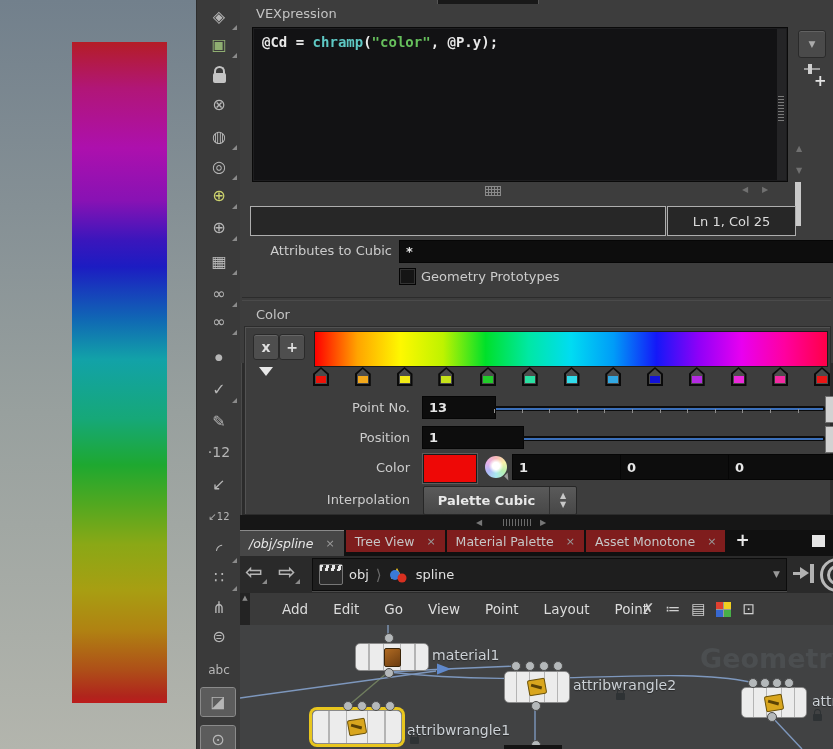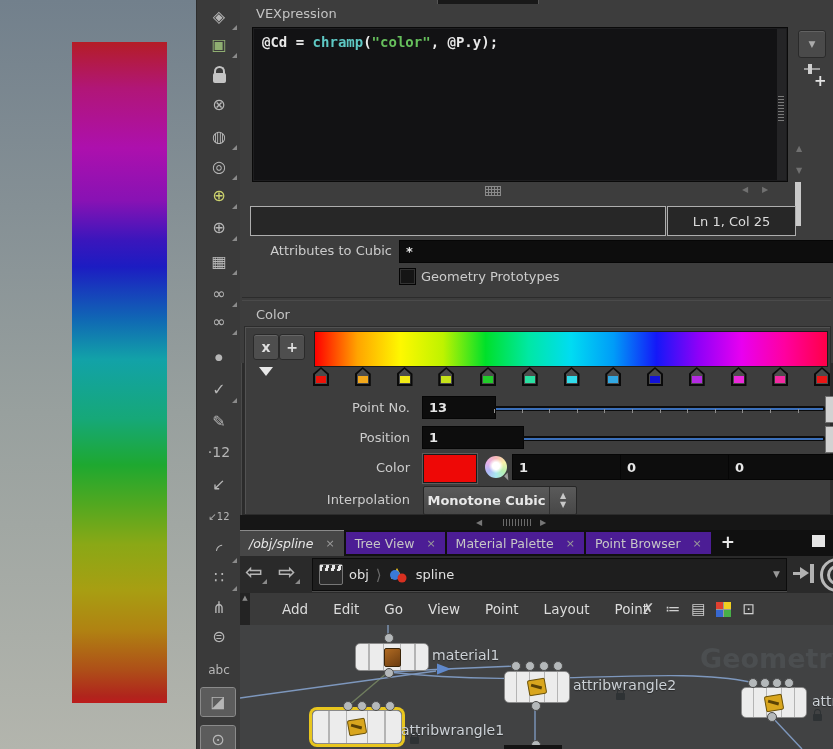--- a/index.html
+++ b/index.html
@@ -86,22 +86,22 @@
   #interp-btn{position:absolute;left:178px;top:159px;width:152px;height:27px;background:linear-gradient(#5a5a5a,#474747);
               border:1px solid #262626;border-radius:2px;display:flex;align-items:center;}
   #interp-btn .val{flex:1;text-align:center;font-weight:bold;color:#e8e8e8;font-size:13px;}
   #interp-btn .spin{width:26px;height:100%;border-left:1px solid #303030;display:flex;flex-direction:column;
                     align-items:center;justify-content:center;color:#c8c8c8;font-size:8px;line-height:1.1;}
   
   #divider{position:absolute;left:240px;top:515px;width:593px;height:15px;background:#161616;}
   #divider .grip{position:absolute;left:263px;top:4px;width:30px;height:7px;
                  background:repeating-linear-gradient(90deg,#6a6a6a 0 1px,transparent 1px 3px);}
   #divider .t{position:absolute;top:3px;color:#777;font-size:8px;}
-  #tabbar{position:absolute;left:240px;top:530px;width:593px;height:26px;background:#101010;display:flex;align-items:center;}
-  .tab{height:22px;display:flex;align-items:center;padding:0 9px;background:#4c1d95;margin-right:2px;
+  #tabbar{position:absolute;left:240px;top:530px;width:593px;height:26px;background:#101010;display:flex;align-items:flex-start;}
+  .tab{height:22px;display:flex;align-items:center;padding:0 9px;background:#7f1d1d;margin-right:2px;
        color:#c6c6c6;font-size:12.5px;white-space:nowrap;}
   .tab.active{height:25px;background:#464646;color:#e6e6e6;font-style:italic;border-top:1px solid #8a8a8a;}
   .tab .x{margin-left:12px;color:#9a9a9a;font-size:11px;}
   .tab-plus{color:#e8e8e8;font-size:17px;font-weight:bold;margin-left:8px;padding-bottom:3px;}
   #tab-square{position:absolute;right:8px;top:5px;width:13px;height:12px;background:#e4e4e4;}
   #pathbar{position:absolute;left:240px;top:556px;width:593px;height:37px;background:#2a2a2a;overflow:hidden;}
   .nav-arrow{position:absolute;top:4px;color:#b4b4b4;font-size:21px;font-weight:bold;}
   .nav-arrow .corner{position:absolute;right:-4px;bottom:0;width:0;height:0;
                      border-left:5px solid transparent;border-bottom:5px solid #8a8a8a;}
   #path-field{position:absolute;left:72px;top:2px;width:473px;height:31px;background:#1e1e1e;
@@ -370,21 +370,21 @@
       </div>
       <div class="dark-input" style="left:375px;top:127px;width:102px;height:24px;">
         <span>0</span>
       </div>
       <div class="dark-input" style="left:483px;top:127px;width:102px;height:24px;">
         <span>0</span>
       </div>
 
       <div class="row-label" style="left:0;top:165px;width:165px;">Interpolation</div>
       <div id="interp-btn">
-        <span class="val">Monotone Cubic</span>
+        <span class="val">Palette Cubic</span>
         <span class="spin">▲<br>▼</span>
       </div>
     </div>
   </div>
 
   <div id="divider">
     <span class="t" style="left:236px;">◀</span>
     <div class="grip"></div>
     <span class="t" style="left:300px;">▶</span>
   </div>
@@ -396,21 +396,21 @@
     </div>
     <div class="tab">
       <span>Tree View</span>
       <span class="x">×</span>
     </div>
     <div class="tab">
       <span>Material Palette</span>
       <span class="x">×</span>
     </div>
     <div class="tab">
-      <span>Point Browser</span>
+      <span>Asset Monotone</span>
       <span class="x">×</span>
     </div>
     <div class="tab-plus">+</div>
     <div id="tab-square"></div>
   </div>
 
   <div id="pathbar">
     <div class="nav-arrow" style="left:5px;">⇦<span class="corner"></span></div>
     <div class="nav-arrow" style="left:38px;">⇨<span class="corner"></span></div>
     <div id="path-field">
@@ -474,21 +474,21 @@
           <span class="ico-material"></span>
         </div>
         <div class="node-label" style="left: 192px; top: 22px;">material1</div>
         <div class="node" style="left: 264px; top: 46px; width: 64px; height: 30px;">
           <span class="ico-wrangle"></span>
         </div>
         <div class="node-label" style="left: 333px; top: 52px;">attribwrangle2</div>
         <div class="node selected" style="left: 72px; top: 85px; width: 88px; height: 32px;">
           <span class="ico-wrangle"></span>
         </div>
-        <div class="node-label" style="left: 161px; top: 97px;">attribwrangle1</div>
+        <div class="node-label" style="left: 167px; top: 97px;">attribwrangle1</div>
         <div class="node" style="left: 501px; top: 62px; width: 64px; height: 29px;">
           <span class="ico-wrangle"></span>
         </div>
         <div class="node-label" style="left: 572px; top: 68px;">attr</div>
         <div class="n-dot" style="left: 144px; top: 8px;"></div>
         <div class="n-dot" style="left: 144px; top: 43px;"></div>
         <div class="n-dot" style="left: 271px; top: 36px;"></div>
         <div class="n-dot" style="left: 285px; top: 36px;"></div>
         <div class="n-dot" style="left: 299px; top: 36px;"></div>
         <div class="n-dot" style="left: 313px; top: 36px;"></div>

